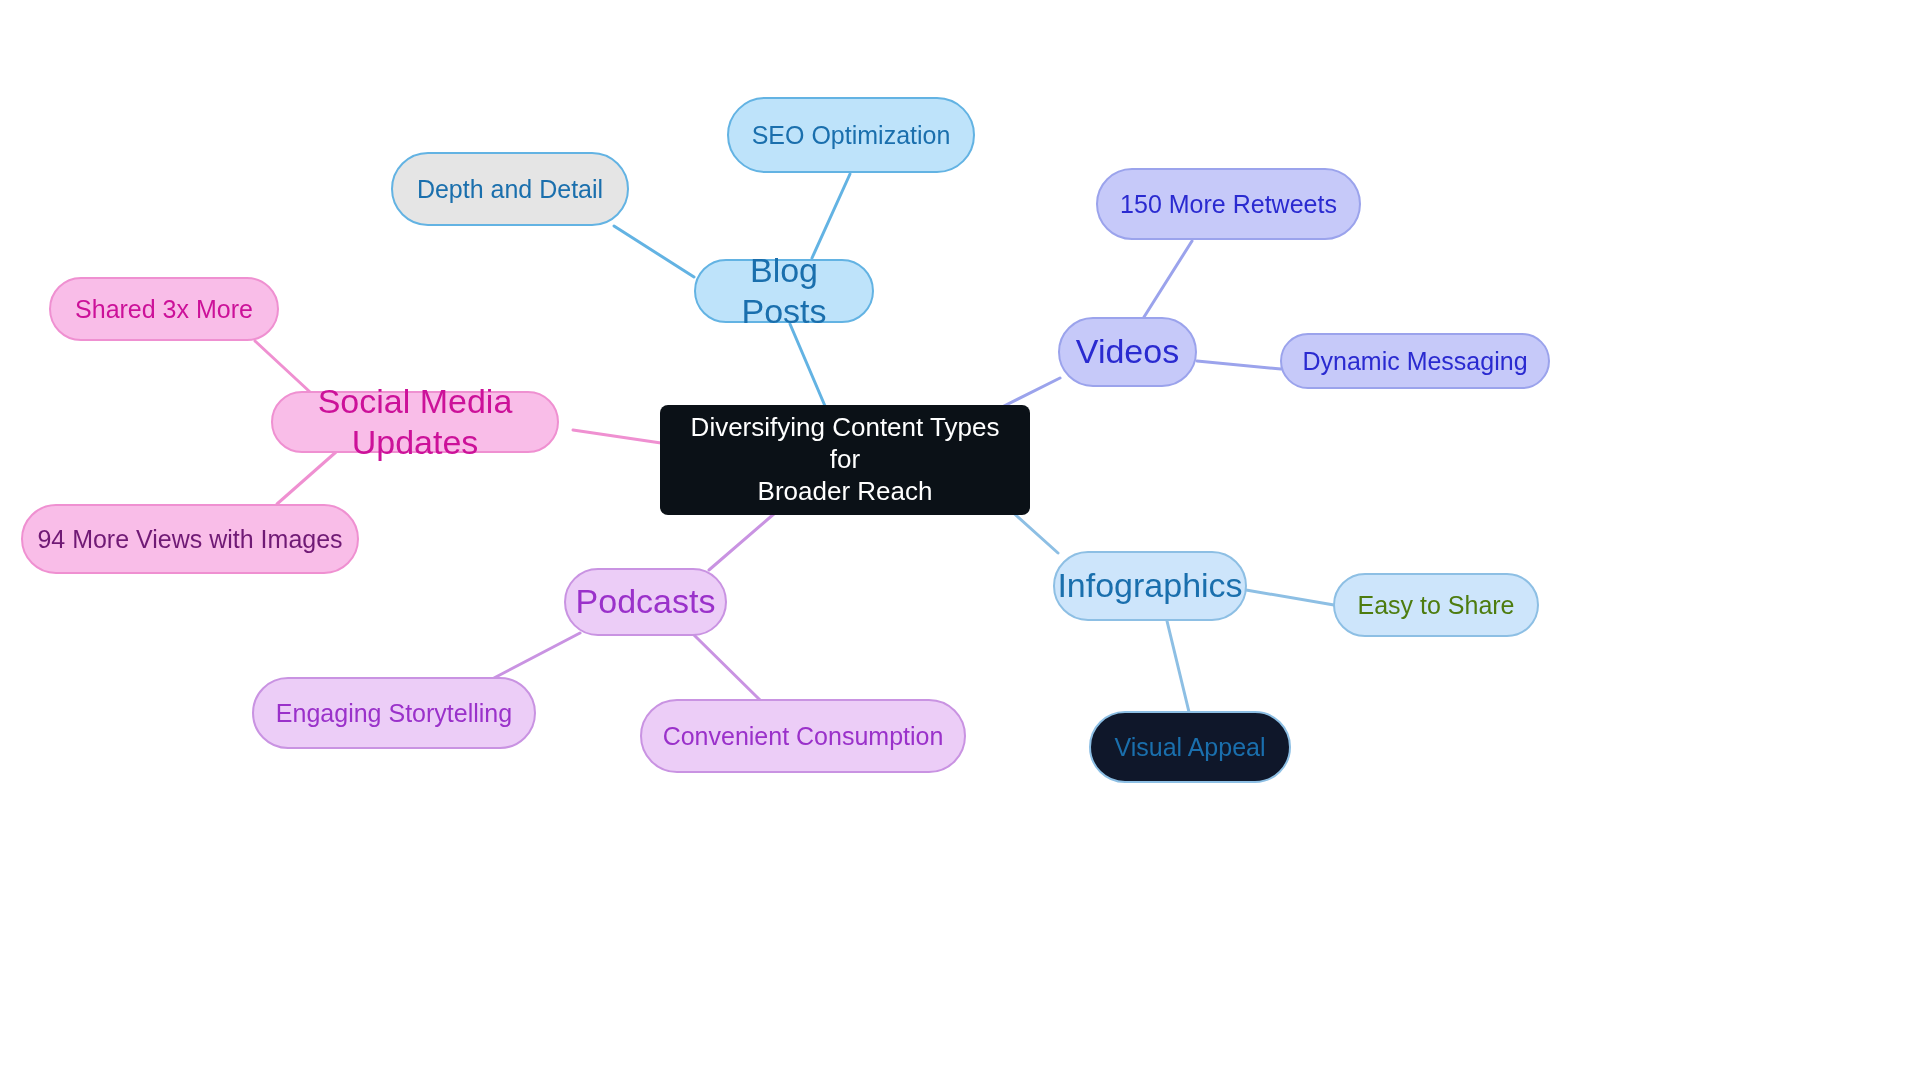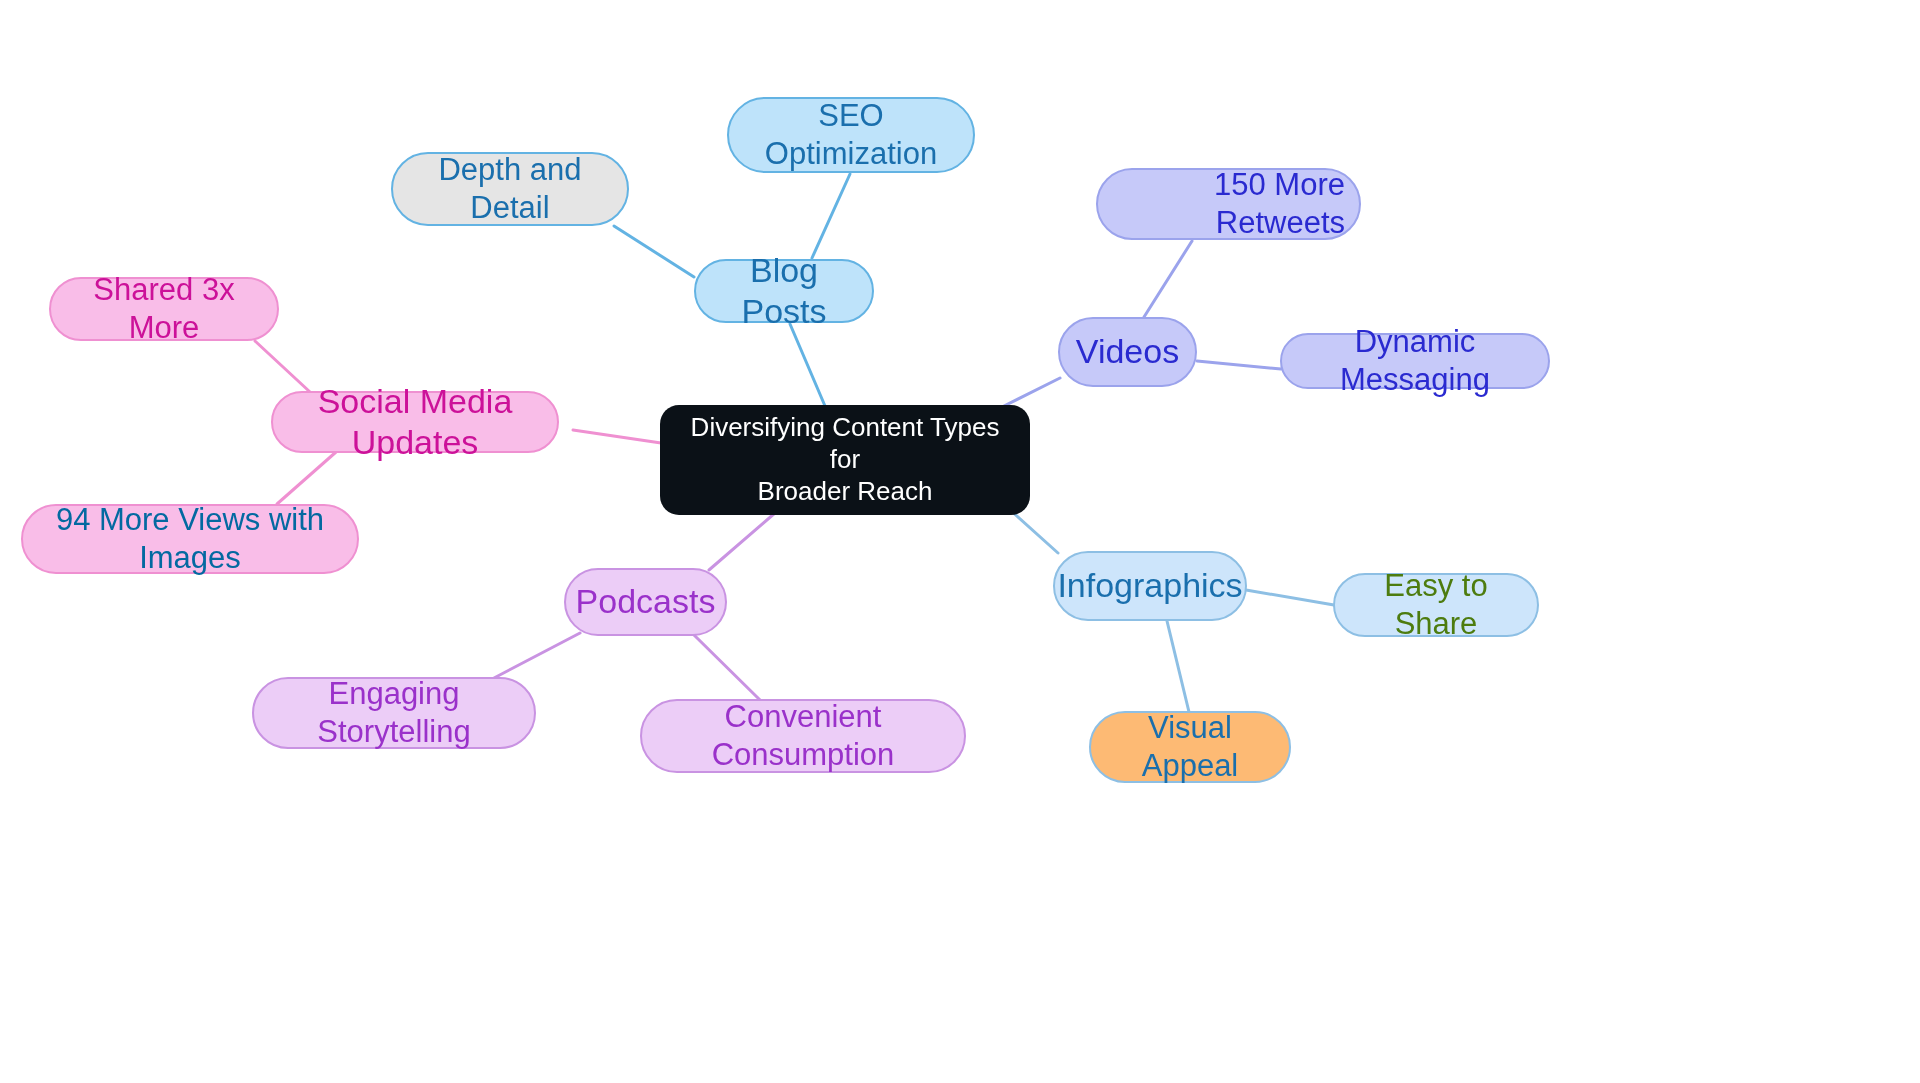--- a/index.html
+++ b/index.html
@@ -34,29 +34,29 @@
     justify-content: center;
     text-align: center;
     border-radius: 50px;
     border-style: solid;
     border-width: 2px;
     line-height: 1.22;
     white-space: pre-line;
     padding: 0 14px;
   }
   .node.root {
-    border-radius: 19px;
+    border-radius: 8px;
     border-width: 0;
     background: #0b1117;
     color: #ffffff;
     font-size: 26px;
     padding: 0 20px;
   }
   .node.branch  { font-size: 34px; }
-  .node.leaf    { font-size: 31px; }
+  .node.leaf    { font-size: 25px; }
 </style>
 </head>
 <body>
 
 <div id="canvas">
   <svg id="edge-layer" viewBox="0 0 1920 1083" xmlns="http://www.w3.org/2000/svg">
       <line x1="825" y1="406" x2="790" y2="324" stroke="#63b3e3" stroke-width="3" stroke-linecap="round"></line>
       <line x1="812" y1="258" x2="850" y2="174" stroke="#63b3e3" stroke-width="3" stroke-linecap="round"></line>
       <line x1="694" y1="277" x2="614" y2="226" stroke="#63b3e3" stroke-width="3" stroke-linecap="round"></line>
       <line x1="1000" y1="408" x2="1060" y2="378" stroke="#9ba3ec" stroke-width="3" stroke-linecap="round"></line>
@@ -76,21 +76,21 @@
       <div class="node root" style="background: rgb(11, 17, 23); color: rgb(255, 255, 255); left: 660px; top: 405px; width: 370px; height: 110px;">Diversifying Content Types for
 Broader Reach</div>
       <div class="node branch" style="background: rgb(190, 227, 250); border-color: rgb(99, 179, 227); color: rgb(26, 111, 173); left: 694px; top: 259px; width: 180px; height: 64px;">Blog Posts</div>
       <div class="node leaf" style="background: rgb(190, 227, 250); border-color: rgb(99, 179, 227); color: rgb(26, 111, 173); left: 727px; top: 97px; width: 248px; height: 76px;">SEO Optimization</div>
       <div class="node leaf" style="background: #e5e5e5; border-color: rgb(99, 179, 227); color: rgb(26, 111, 173); left: 391px; top: 152px; width: 238px; height: 74px;">Depth and Detail</div>
       <div class="node branch" style="background: rgb(198, 201, 249); border-color: rgb(155, 163, 236); color: rgb(42, 42, 208); left: 1058px; top: 317px; width: 139px; height: 70px;">Videos</div>
       <div class="node leaf" style="background: rgb(198, 201, 249); border-color: rgb(155, 163, 236); color: rgb(42, 42, 208); left: 1096px; top: 168px; width: 265px; height: 72px; text-align: right;">150 More Retweets</div>
       <div class="node leaf" style="background: rgb(198, 201, 249); border-color: rgb(155, 163, 236); color: rgb(42, 42, 208); left: 1280px; top: 333px; width: 270px; height: 56px;">Dynamic Messaging</div>
       <div class="node branch" style="background: rgb(205, 229, 251); border-color: rgb(141, 191, 228); color: rgb(26, 111, 173); left: 1053px; top: 551px; width: 194px; height: 70px;">Infographics</div>
       <div class="node leaf" style="background: rgb(205, 229, 251); border-color: rgb(141, 191, 228); color: #4d7c0f; left: 1333px; top: 573px; width: 206px; height: 64px;">Easy to Share</div>
-      <div class="node leaf" style="background: #fdba74; border-color: rgb(141, 191, 228); color: rgb(26, 111, 173); left: 1089px; top: 711px; width: 202px; height: 72px;">Visual Appeal</div>
+      <div class="node leaf" style="background: #0f172a; border-color: rgb(141, 191, 228); color: rgb(26, 111, 173); left: 1089px; top: 711px; width: 202px; height: 72px;">Visual Appeal</div>
       <div class="node branch" style="background: rgb(236, 205, 247); border-color: rgb(201, 147, 226); color: rgb(154, 49, 202); left: 564px; top: 568px; width: 163px; height: 68px;">Podcasts</div>
       <div class="node leaf" style="background: rgb(236, 205, 247); border-color: rgb(201, 147, 226); color: rgb(154, 49, 202); left: 252px; top: 677px; width: 284px; height: 72px;">Engaging Storytelling</div>
       <div class="node leaf" style="background: rgb(236, 205, 247); border-color: rgb(201, 147, 226); color: rgb(154, 49, 202); left: 640px; top: 699px; width: 326px; height: 74px;">Convenient Consumption</div>
       <div class="node branch" style="background: rgb(249, 189, 232); border-color: rgb(239, 144, 209); color: rgb(204, 17, 153); left: 271px; top: 391px; width: 288px; height: 62px;">Social Media Updates</div>
       <div class="node leaf" style="background: rgb(249, 189, 232); border-color: rgb(239, 144, 209); color: rgb(204, 17, 153); left: 49px; top: 277px; width: 230px; height: 64px;">Shared 3x More</div>
-      <div class="node leaf" style="background: rgb(249, 189, 232); border-color: rgb(239, 144, 209); color: #0369a1; left: 21px; top: 504px; width: 338px; height: 70px;">94 More Views with Images</div>
+      <div class="node leaf" style="background: rgb(249, 189, 232); border-color: rgb(239, 144, 209); color: #701a75; left: 21px; top: 504px; width: 338px; height: 70px;">94 More Views with Images</div>
     </div>
 </div>
 
 </body></html>

